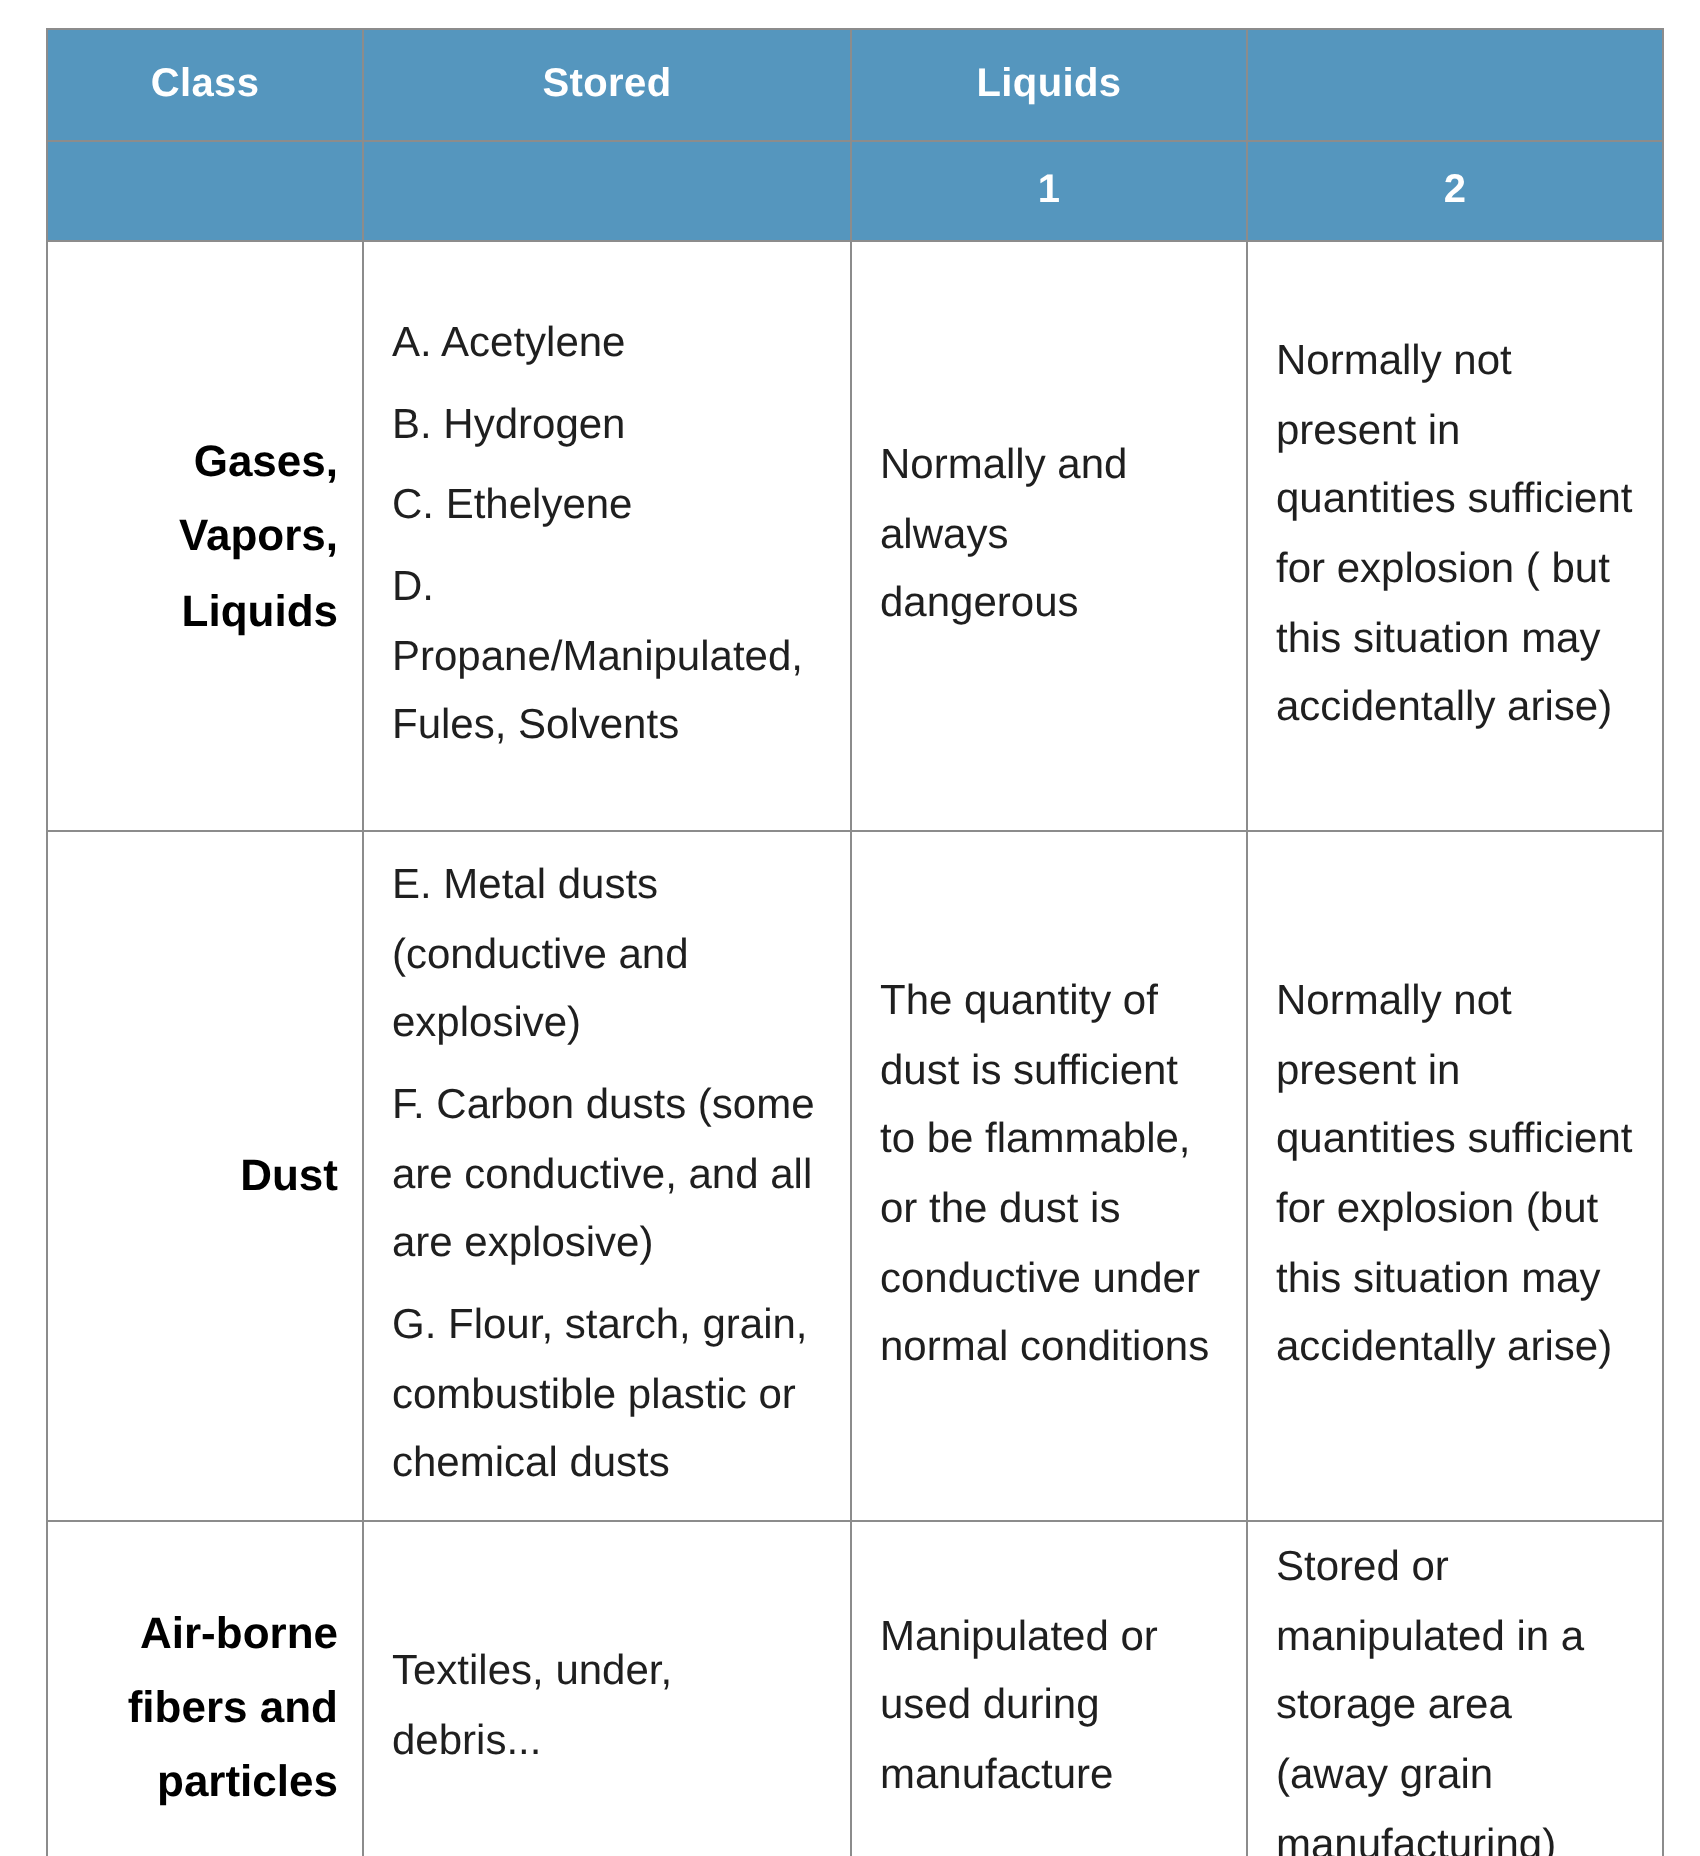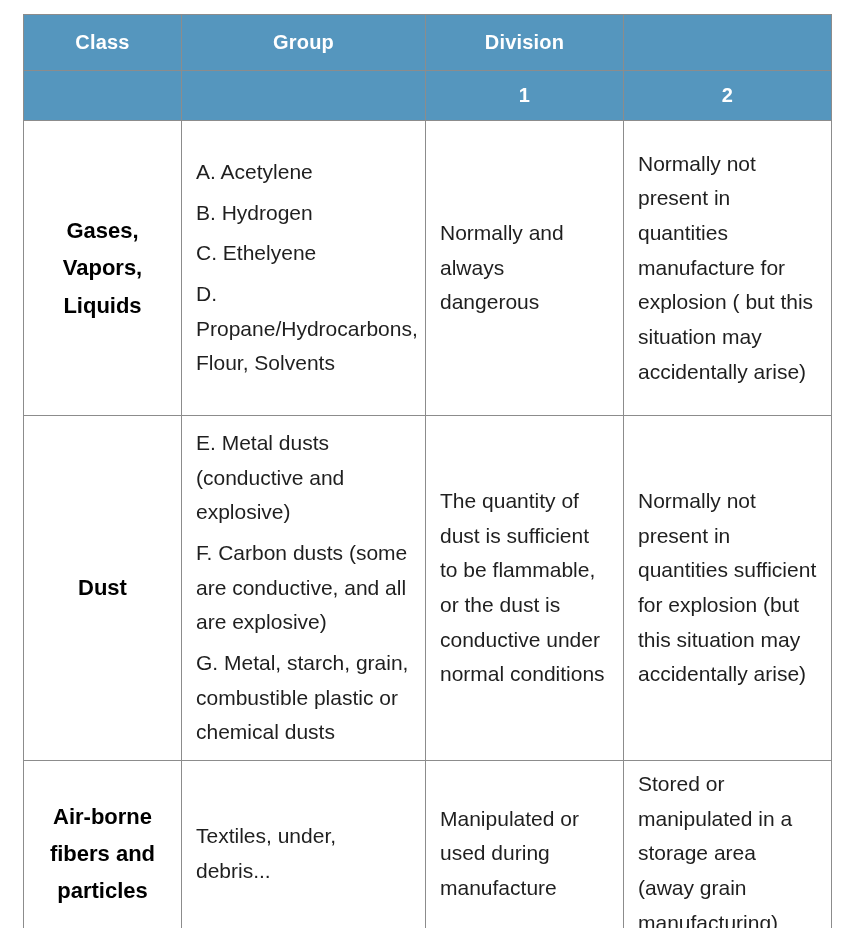--- a/index.html
+++ b/index.html
@@ -55,72 +55,72 @@
     line-height:1.65;
     color:var(--body-text);
     text-align:left;
   }
   td.class-cell{
     padding:6px 12px;
     font-size:22px;
     font-weight:800;
     line-height:1.7;
     color:var(--class-text);
-    text-align:center;
+    text-align:right;
   }
   td.body-cell p{margin:0;}
   td.body-cell p + p{margin-top:6px;}
 </style>
 </head>
 <body>
 
 <div class="page">
   <table class="hazard">
     <colgroup>
       <col style="width:158px">
       <col style="width:244px">
       <col style="width:198px">
       <col style="width:208px">
     </colgroup>
     <tbody>
       <tr class="r-head1">
         <th class="hcell">Class</th>
-        <th class="hcell">Group</th>
-        <th class="hcell">Division</th>
+        <th class="hcell">Stored</th>
+        <th class="hcell">Liquids</th>
         <th class="hcell"></th>
       </tr>
       <tr class="r-head2">
         <th class="hcell"></th>
         <th class="hcell"></th>
         <th class="hcell">1</th>
         <th class="hcell">2</th>
       </tr>
 
       <tr class="r-body1">
         <td class="class-cell">Gases, Vapors, Liquids</td>
         <td class="body-cell">
           <p>A. Acetylene</p>
           <p>B. Hydrogen</p>
           <p>C. Ethelyene</p>
-          <p>D. Propane/Hydrocarbons, Flour, Solvents</p>
+          <p>D. Propane/Manipulated, Fules, Solvents</p>
         </td>
         <td class="body-cell">
           <p>Normally and always dangerous</p>
         </td>
         <td class="body-cell">
-          <p>Normally not present in quantities manufacture for explosion ( but this situation may accidentally arise)</p>
+          <p>Normally not present in quantities sufficient for explosion ( but this situation may accidentally arise)</p>
         </td>
       </tr>
 
       <tr class="r-body2">
         <td class="class-cell">Dust</td>
         <td class="body-cell">
           <p>E. Metal dusts (conductive and explosive)</p>
           <p>F. Carbon dusts (some are conductive, and all are explosive)</p>
-          <p>G. Metal, starch, grain, combustible plastic or chemical dusts</p>
+          <p>G. Flour, starch, grain, combustible plastic or chemical dusts</p>
         </td>
         <td class="body-cell">
           <p>The quantity of dust is sufficient to be flammable, or the dust is conductive under normal conditions</p>
         </td>
         <td class="body-cell">
           <p>Normally not present in quantities sufficient for explosion (but this situation may accidentally arise)</p>
         </td>
       </tr>
 
       <tr class="r-body3">

